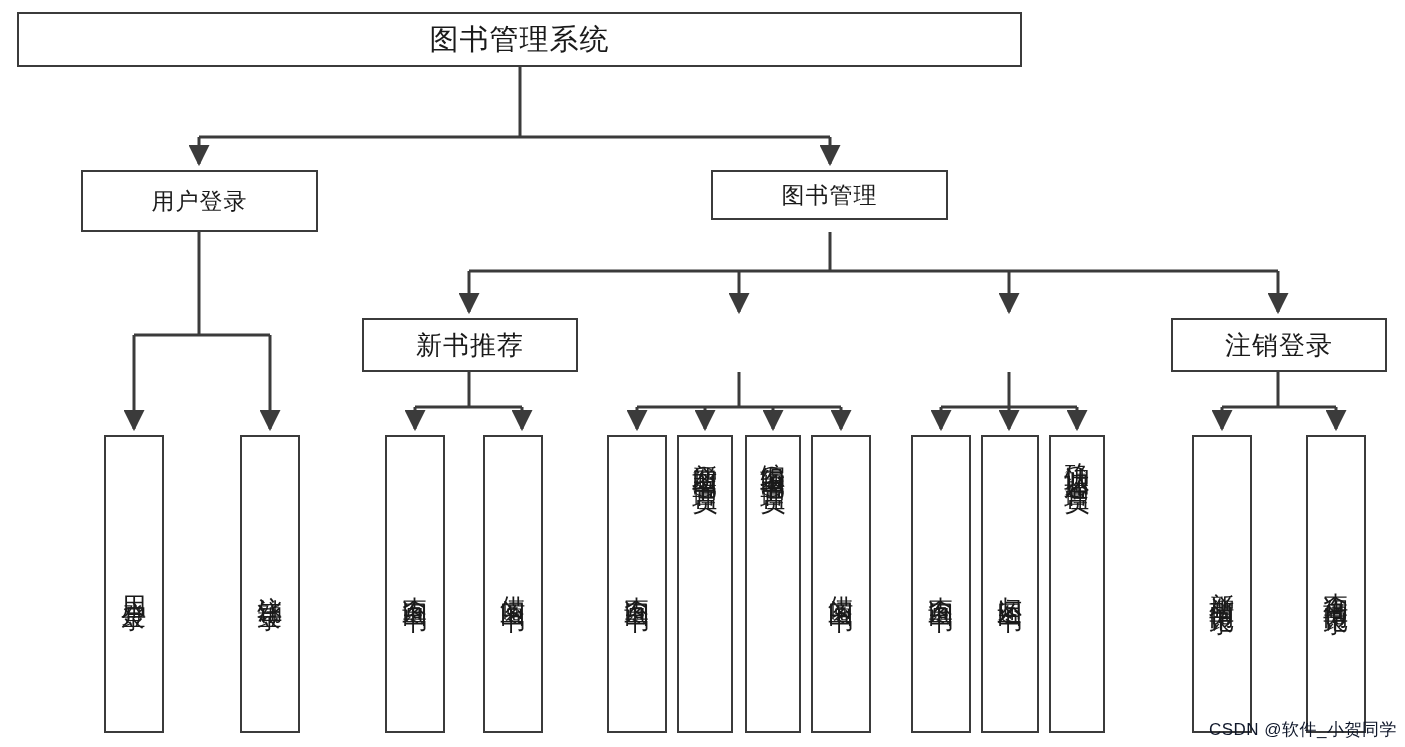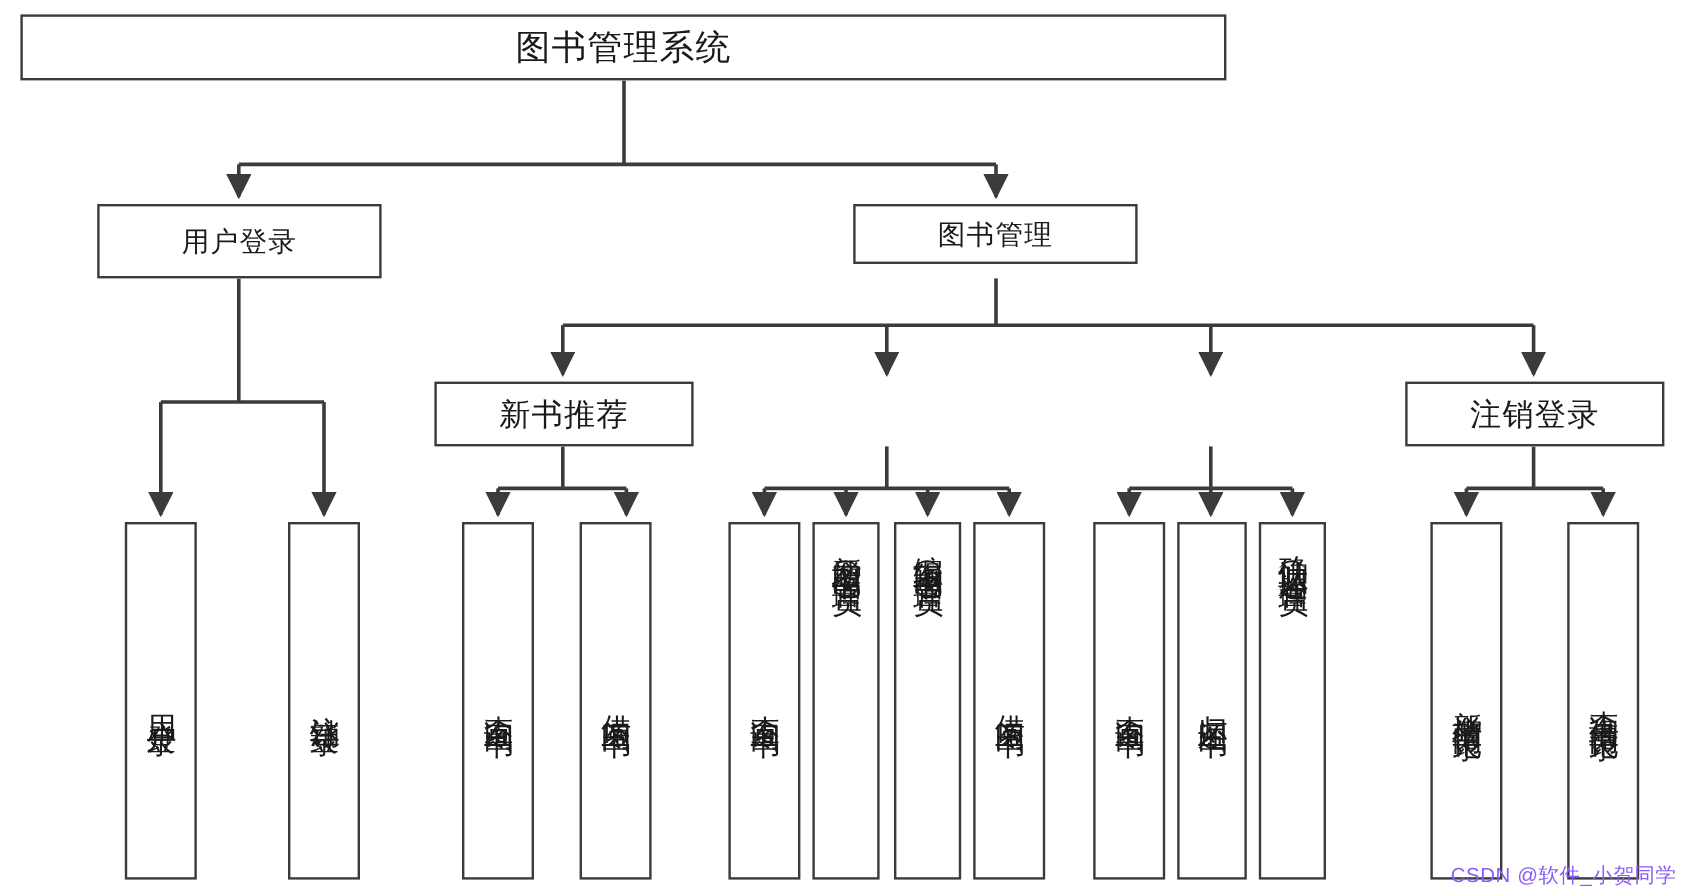--- a/index.html
+++ b/index.html
@@ -63,21 +63,21 @@
   }
   .htext {
     white-space: nowrap;
     letter-spacing: 1px;
   }
   #watermark {
     position: absolute;
     right: 8px;
     bottom: 6px;
     font-size: 17px;
-    color: #8b5cf6;
+    color: #0f172a;
     letter-spacing: 0.5px;
     white-space: nowrap;
   }
 </style>
 </head>
 <body>
 
 <div id="canvas">
 
   <svg id="edges" viewBox="0 0 1405 747" xmlns="http://www.w3.org/2000/svg">

